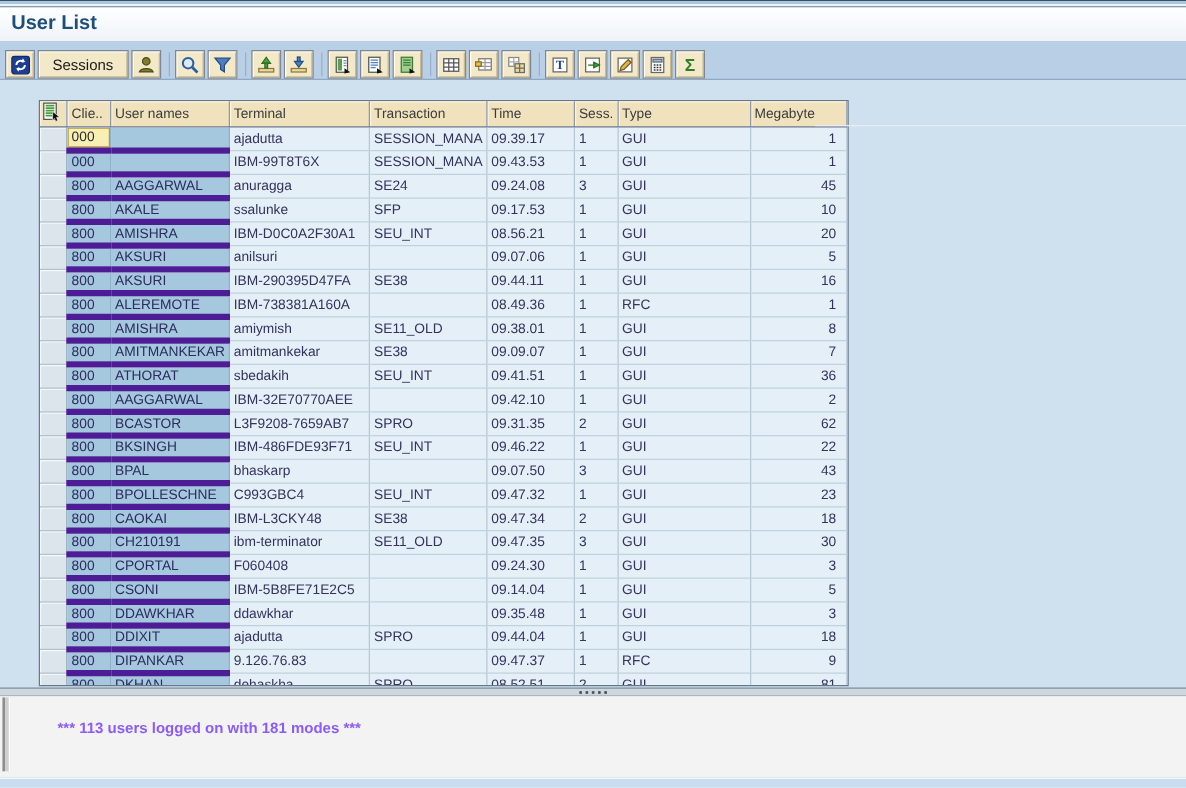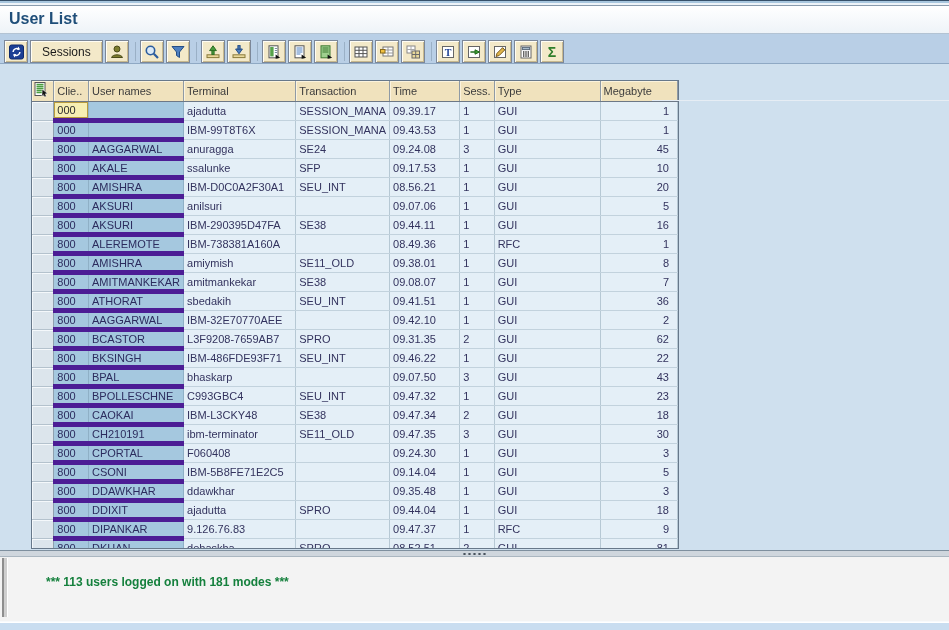--- a/index.html
+++ b/index.html
@@ -49,21 +49,21 @@
   .hdr-ext{position:absolute;top:100px;left:652px;right:0;height:1px;background:#e6edf4;}
   
   .splitter{position:absolute;top:550px;left:0;right:0;height:7px;background:#cfd6dd;
     border-top:1px solid #7e8f9e;border-bottom:1px solid #aab6c0;}
   .splitter .dots{width:26px;height:4px;margin:1px auto 0;
     background-image:radial-gradient(circle,#4a545e 1px,transparent 1.3px);background-size:5px 4px;}
   
   .output{position:absolute;top:557px;left:0;right:0;height:64px;background:#f3f3f3;}
   .output .grip{position:absolute;left:2px;top:1px;bottom:4px;width:6px;
     background:#cfcfcf;border-left:2px solid #8e8e8e;border-right:1px solid #ffffff;}
-  .msg{padding:18px 0 0 46px;font-size:12px;font-weight:bold;color:#15803d;}
+  .msg{padding:18px 0 0 46px;font-size:12px;font-weight:bold;color:#8b5cf6;}
   
   .footer{position:absolute;top:621px;left:0;right:0;height:9px;background:#c9ddf0;
     border-top:1px solid #f8fafc;box-shadow:inset 0 1px 0 #ffffff;}
 </style>
 </head>
 <body style="--title-color: #1f4e79; --toolbar-bg: #b9cfe6; --button-bg: #f3e9c9; --header-bg: #f0e2bd; --key-cell-bg: #a5c8df; --cell-bg: #e4eff7; --selected-cell-bg: #f7efb3; --content-bg: #cfe0ee;">
 
 <div class="top-edge"></div>
 
 <div class="titlebar">
@@ -356,21 +356,21 @@
           <td class="data">1</td>
           <td class="data">GUI</td>
           <td class="data num">8</td>
         </tr>
         <tr>
           <td class="selcol"></td>
           <td class="key">800</td>
           <td class="key">AMITMANKEKAR</td>
           <td class="data">amitmankekar</td>
           <td class="data">SE38</td>
-          <td class="data">09.08.07</td>
+          <td class="data">09.09.07</td>
           <td class="data">1</td>
           <td class="data">GUI</td>
           <td class="data num">7</td>
         </tr>
         <tr>
           <td class="selcol"></td>
           <td class="key">800</td>
           <td class="key">ATHORAT</td>
           <td class="data">sbedakih</td>
           <td class="data">SEU_INT</td>

